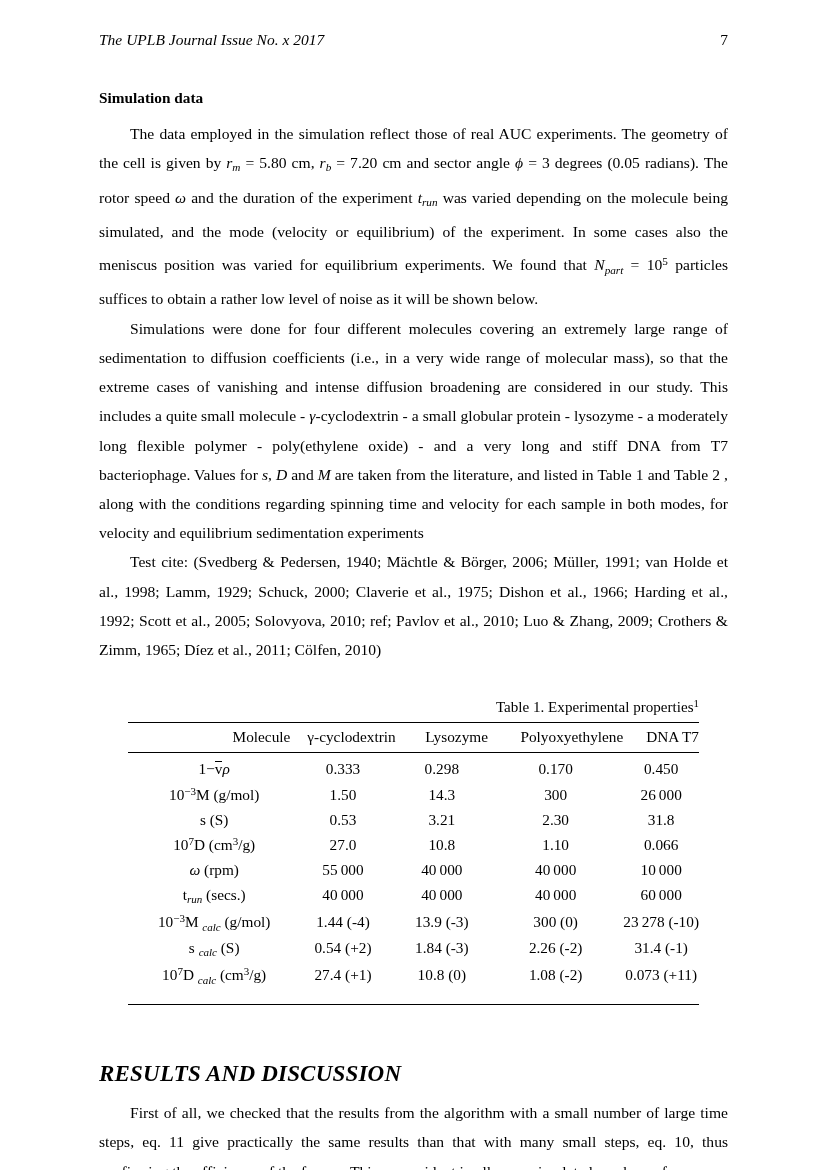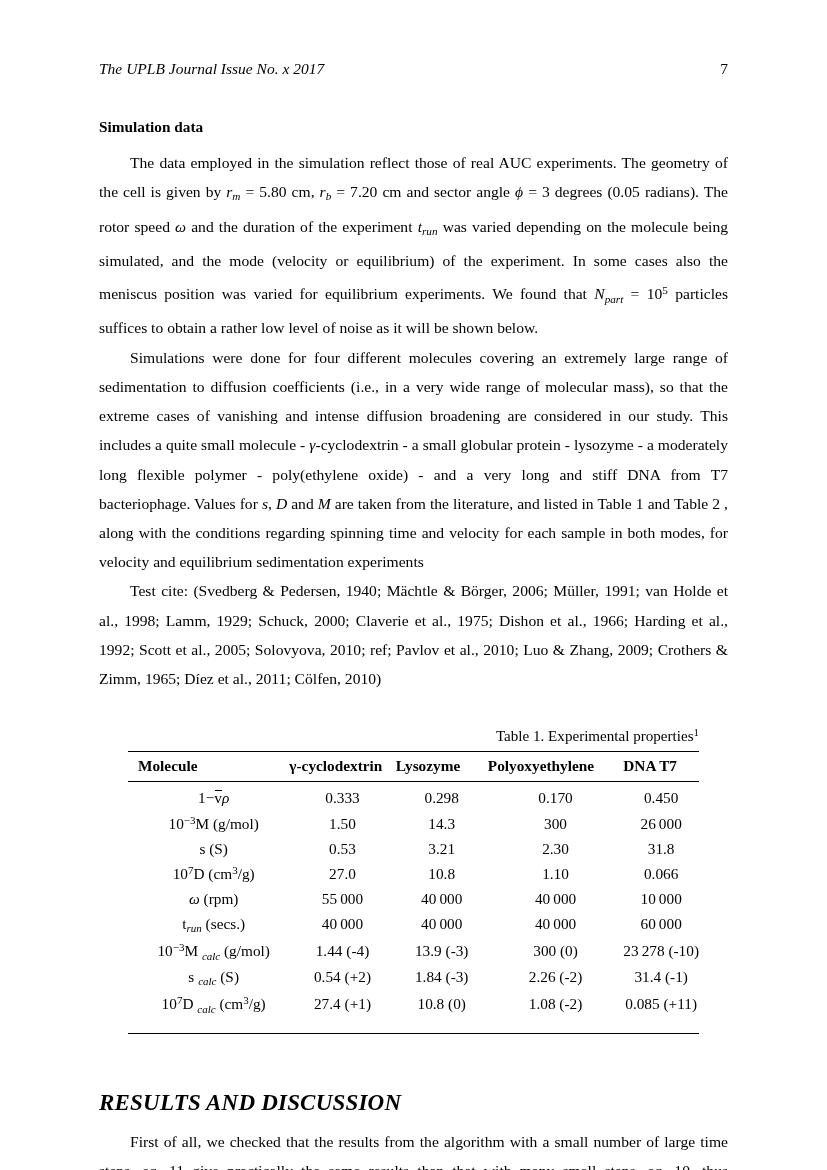--- a/index.html
+++ b/index.html
@@ -22,21 +22,21 @@
     position: absolute;
     left: 99px;
     top: 0;
     width: 629px;
   }
   
   .runhead {
     display: flex;
     align-items: baseline;
     justify-content: space-between;
-    padding-top: 60px;
+    padding-top: 31px;
     font-size: 15.5px;
     gap: 8px;
   }
   .runhead-title {
     font-style: italic;
   }
   .runhead-page {
     font-style: normal;
     font-size: 15.5px;
   }
@@ -87,22 +87,22 @@
     text-align: right;
     font-size: 15.1px;
     margin-bottom: 6px;
   }
   table.data {
     border-collapse: collapse;
     width: 100%;
     font-size: 15.3px;
   }
   table.data thead th {
-    font-weight: bold;
-    text-align: left;
+    font-weight: normal;
+    text-align: right;
     padding: 5px 0 6px 0;
     white-space: nowrap;
   }
   table.data thead tr {
     border-top: 1.4px solid #000;
     border-bottom: 1.1px solid #000;
   }
   table.data tbody tr:last-child {
     border-bottom: 1.4px solid #000;
   }
@@ -219,21 +219,21 @@
               <td class="c1">0.54 (+2)</td>
               <td class="c2">1.84 (-3)</td>
               <td class="c3">2.26 (-2)</td>
               <td class="c4">31.4 (-1)</td>
             </tr>
             <tr>
               <td class="c0">10<span class="sup">7</span>D <span class="sub">calc</span> (cm<span class="sup">3</span>/g)</td>
               <td class="c1">27.4 (+1)</td>
               <td class="c2">10.8 (0)</td>
               <td class="c3">1.08 (-2)</td>
-              <td class="c4">0.085 (+11)</td>
+              <td class="c4">0.073 (+11)</td>
             </tr>
           </tbody>
       </table>
     </div>
 
     <div class="mainhead">RESULTS AND DISCUSSION</div>
 
     <p class="para" style="margin-top:11px;">First of all, we checked that the results from the algorithm with a small number of large time steps, eq. 11 give practically the same results than that with many small steps, eq. 10, thus confirming the efficiency of the former. This was evident in all cases simulated, as shown for</p>
 
   </div>

